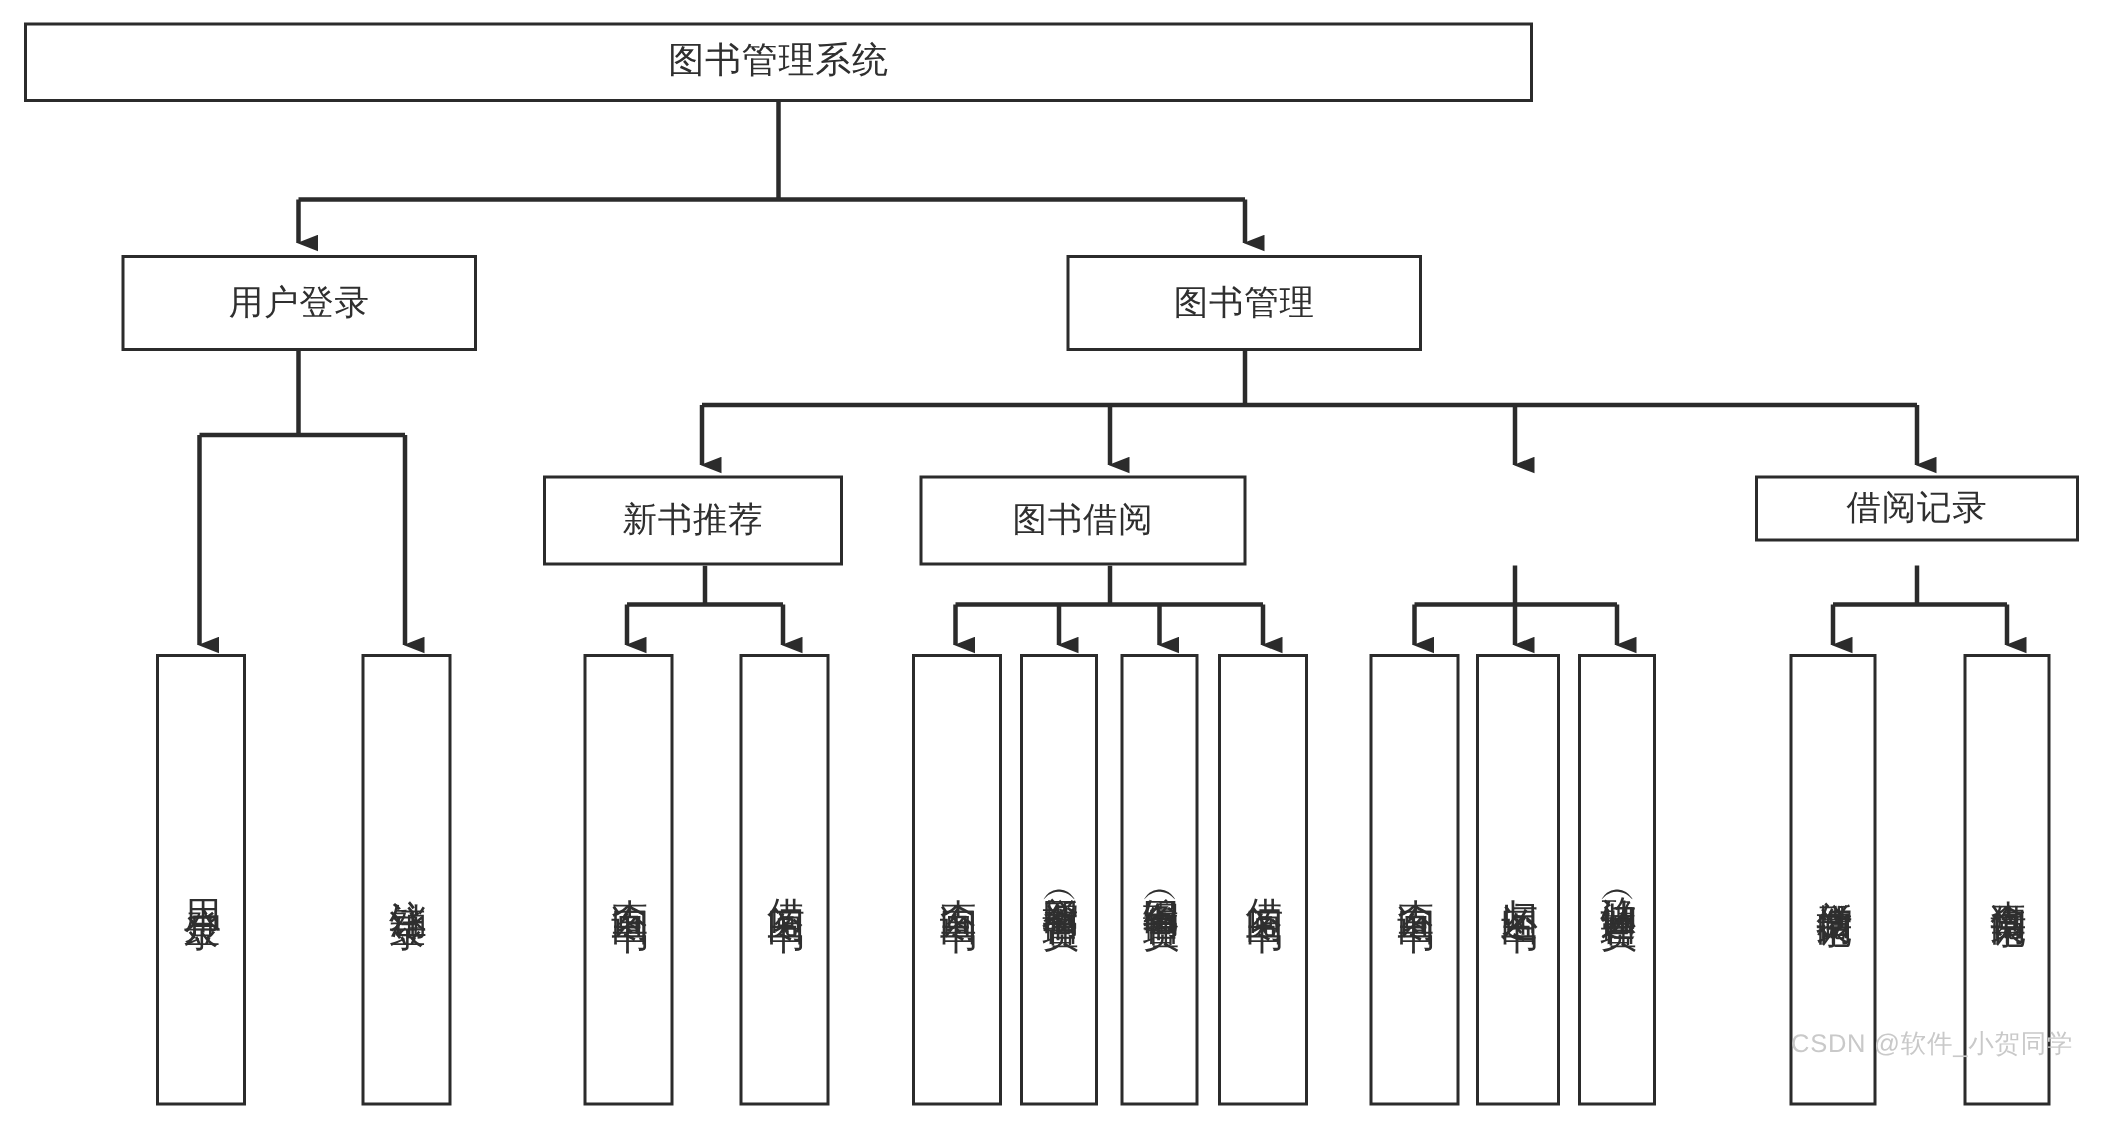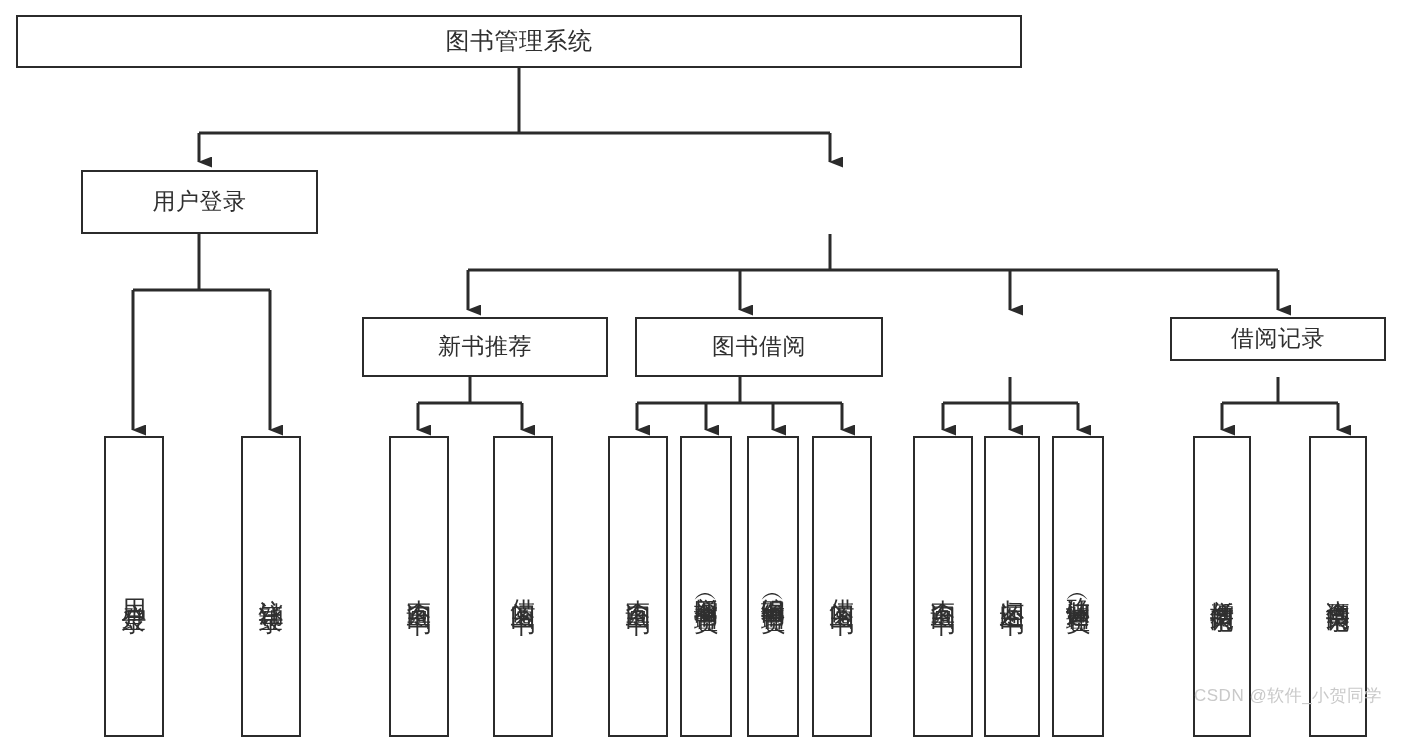--- a/index.html
+++ b/index.html
@@ -130,26 +130,29 @@
   </svg>
 
   <div class="node horiz root" style="left:16px; top:15px; width:1006px; height:53px;">
     <span class="label">图书管理系统</span>
   </div>
 
   <div class="node horiz" style="left:81px; top:170px; width:237px; height:64px;">
     <span class="label">用户登录</span>
   </div>
 
-
-  <div class="node horiz" style="left:362px; top:317px; width:246px; height:60px;">
+  <div class="node horiz" style="left:711px; top:170px; width:237px; height:64px;">
+    <span class="label">图书管理</span>
+  </div>
+
+  <div class="node horiz" style="left:362px; top:317px; width:200px; height:60px;">
     <span class="label">新书推荐</span>
   </div>
 
-  <div class="node horiz" style="left:635px; top:317px; width:248px; height:60px;align-items:center;">
+  <div class="node horiz" style="left:613px; top:317px; width:218px; height:60px;align-items:center;">
     <span class="label">图书借阅</span>
   </div>
 
 
   <div class="node horiz" style="left:1170px; top:317px; width:216px; height:44px;">
     <span class="label">借阅记录</span>
   </div>
 
   <div class="node vert" style="left:104px; top:436px; width:60px; height:301px;">
     <span class="label">用户登录</span>

